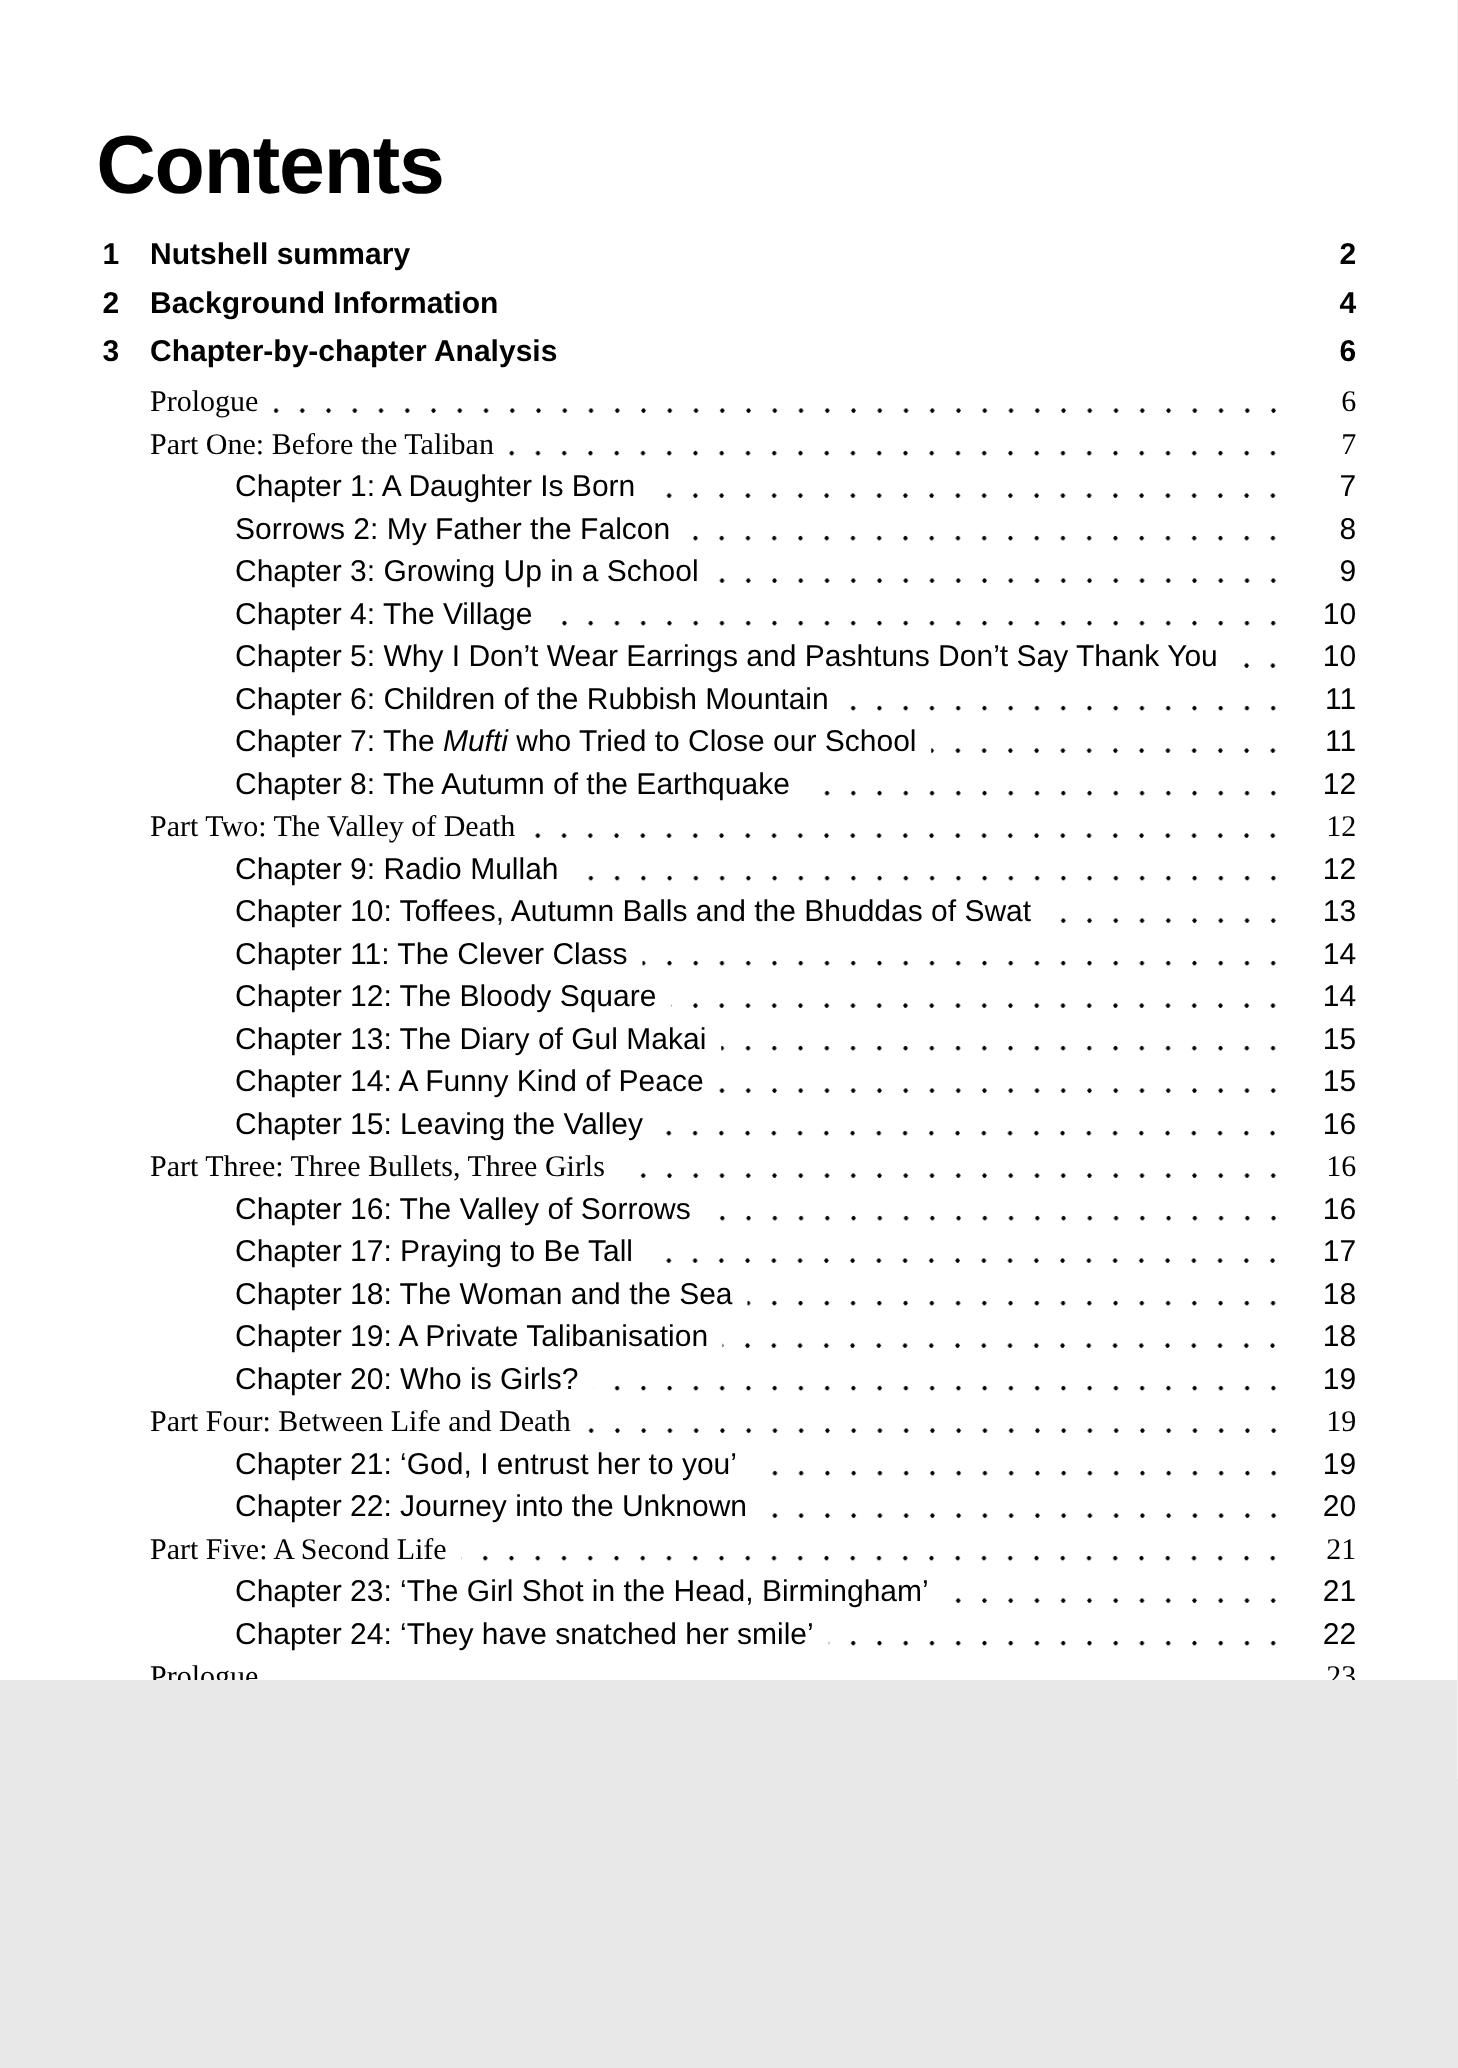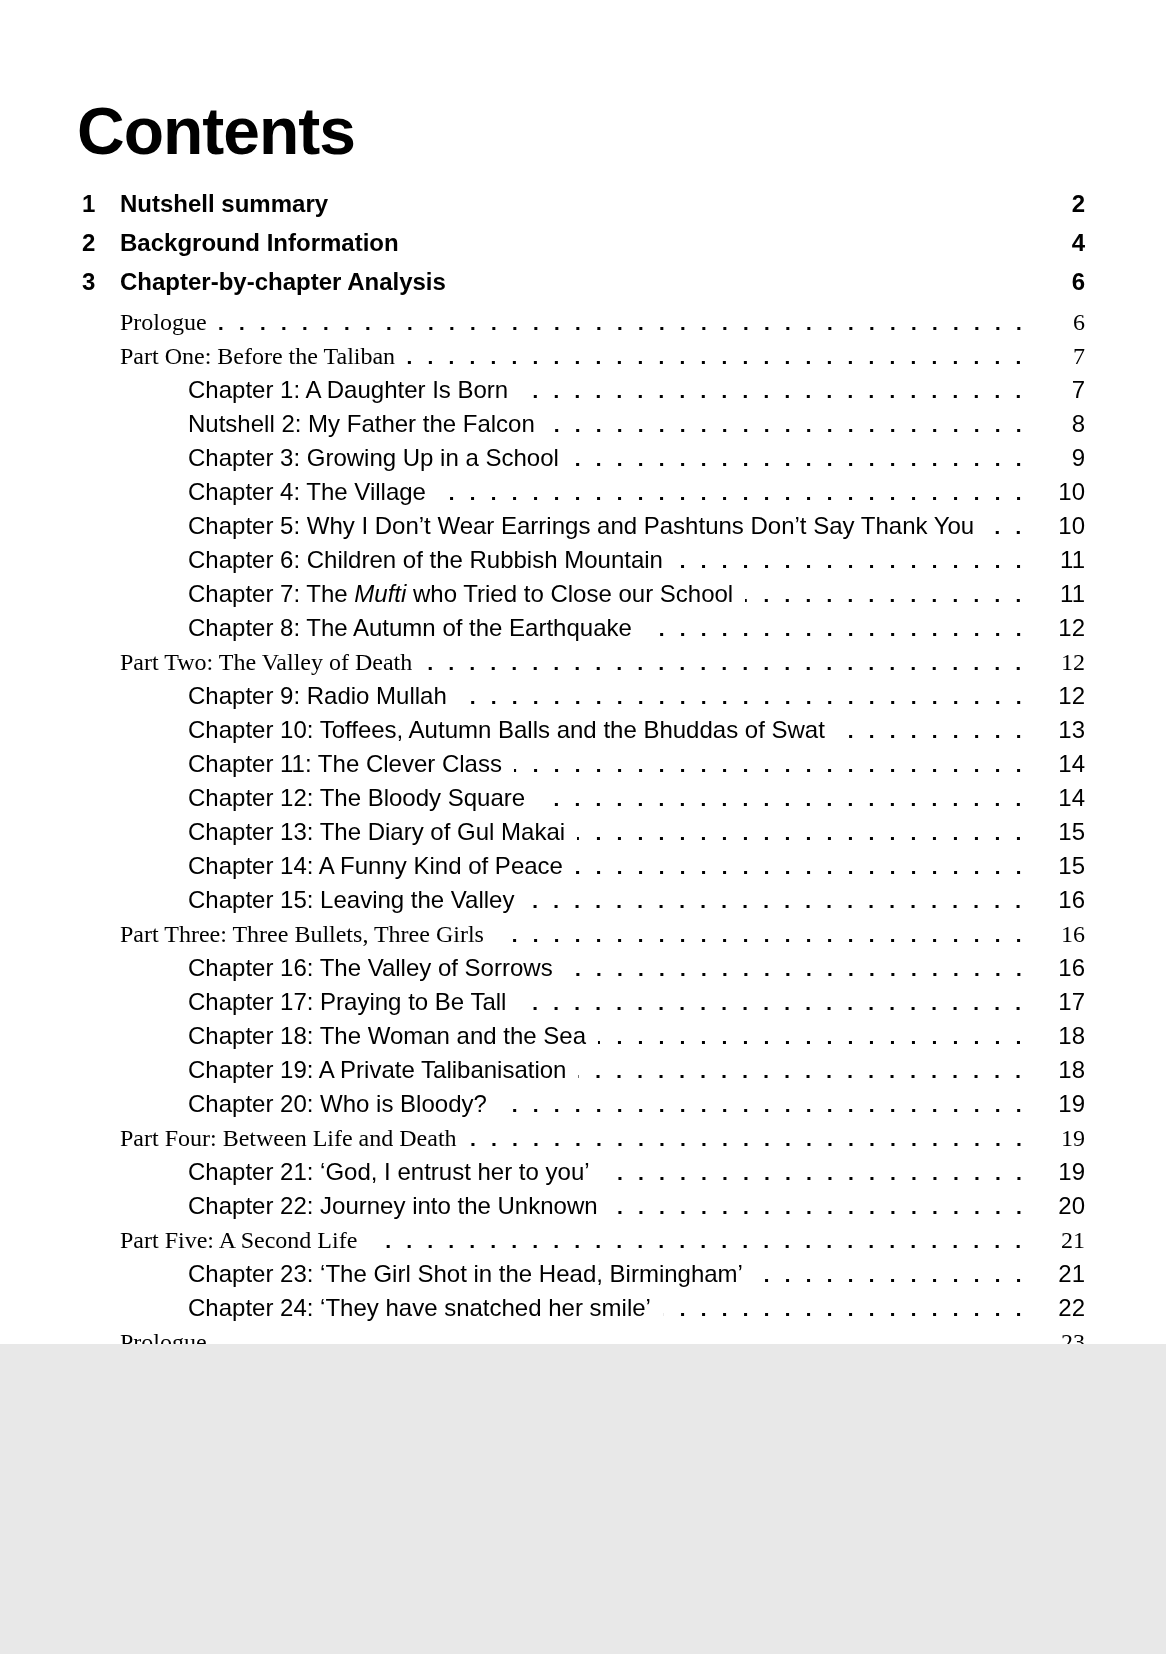--- a/index.html
+++ b/index.html
@@ -75,21 +75,21 @@
           <span class="label">Part One: Before the Taliban</span>
           <span class="leader"></span>
           <span class="pg">7</span>
         </div>
         <div class="entry lvl2">
           <span class="label">Chapter 1: A Daughter Is Born</span>
           <span class="leader"></span>
           <span class="pg">7</span>
         </div>
         <div class="entry lvl2">
-          <span class="label">Nutshell 2: My Father the Falcon</span>
+          <span class="label">Sorrows 2: My Father the Falcon</span>
           <span class="leader"></span>
           <span class="pg">8</span>
         </div>
         <div class="entry lvl2">
           <span class="label">Chapter 3: Growing Up in a School</span>
           <span class="leader"></span>
           <span class="pg">9</span>
         </div>
         <div class="entry lvl2">
           <span class="label">Chapter 4: The Village</span>
@@ -175,21 +175,21 @@
           <span class="label">Chapter 18: The Woman and the Sea</span>
           <span class="leader"></span>
           <span class="pg">18</span>
         </div>
         <div class="entry lvl2">
           <span class="label">Chapter 19: A Private Talibanisation</span>
           <span class="leader"></span>
           <span class="pg">18</span>
         </div>
         <div class="entry lvl2">
-          <span class="label">Chapter 20: Who is Bloody?</span>
+          <span class="label">Chapter 20: Who is Girls?</span>
           <span class="leader"></span>
           <span class="pg">19</span>
         </div>
         <div class="entry lvl1">
           <span class="label">Part Four: Between Life and Death</span>
           <span class="leader"></span>
           <span class="pg">19</span>
         </div>
         <div class="entry lvl2">
           <span class="label">Chapter 21: ‘God, I entrust her to you’</span>

